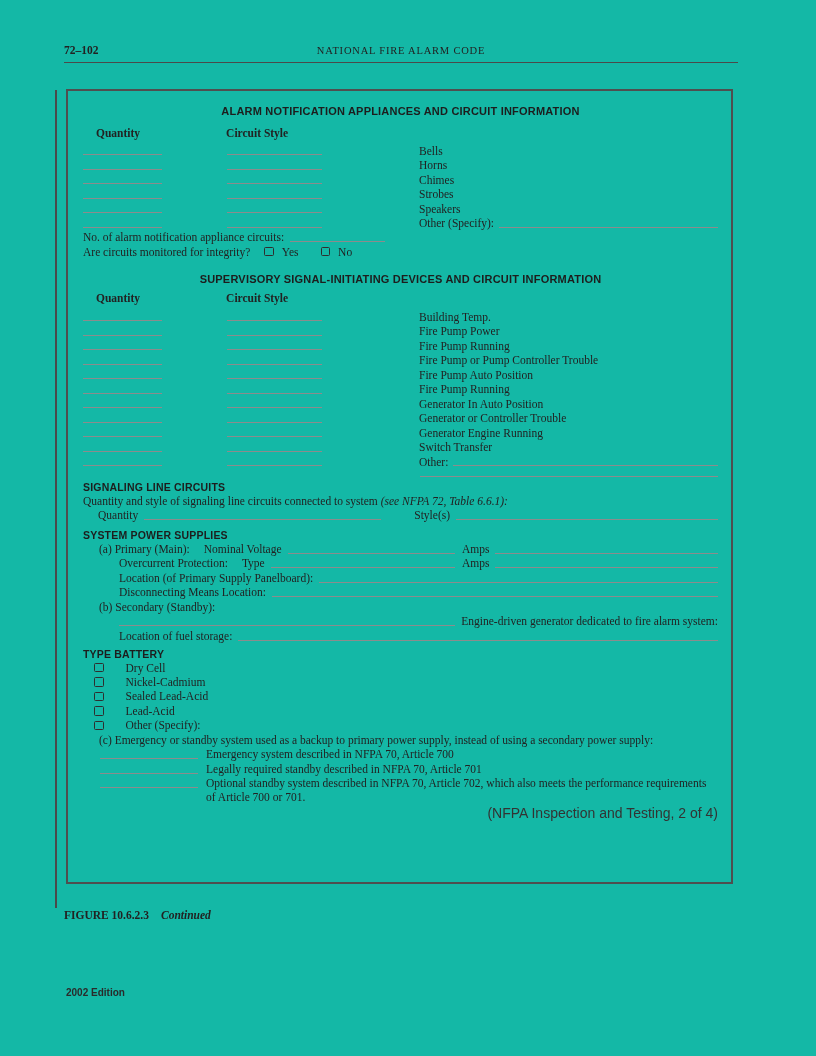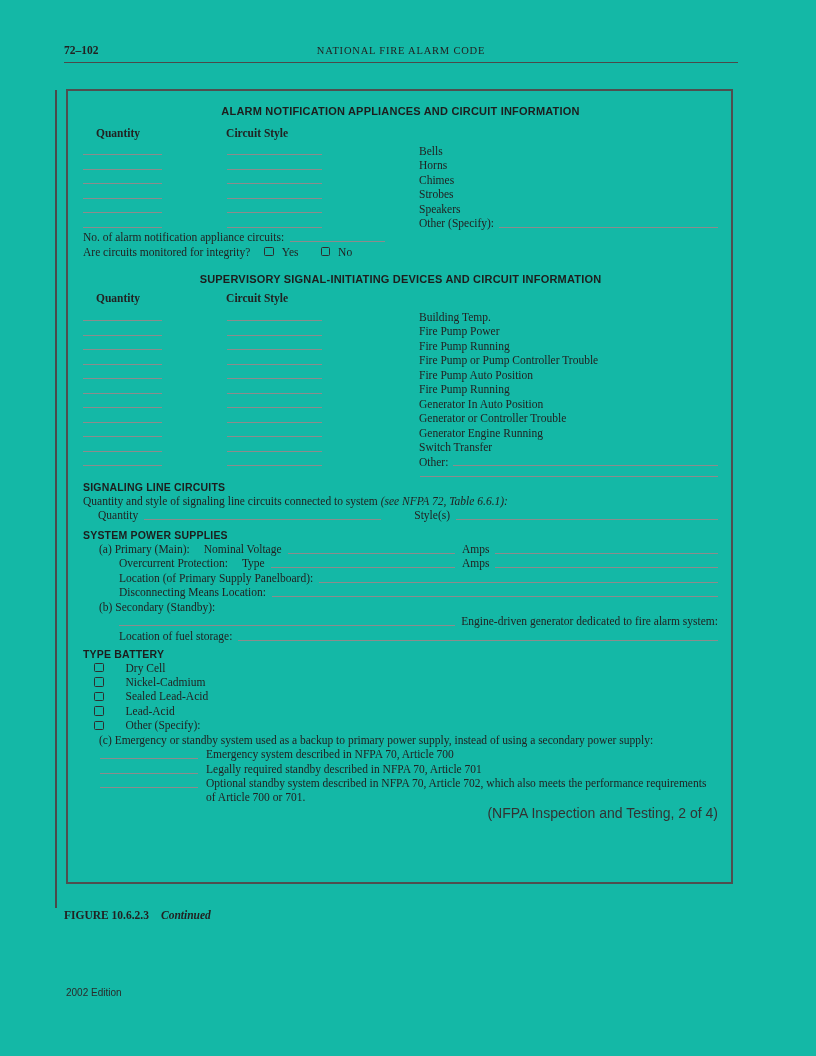--- a/index.html
+++ b/index.html
@@ -46,21 +46,21 @@
   .backup-row{display:flex;align-items:flex-start;}
   .backup-blank{flex:none;width:98px;margin-left:17px;margin-right:8px;height:11px;
                 border-bottom:1.1px solid #8c8c8c;}
   .backup-text{width:505px;line-height:14.2px;}
   .credit{font-family:"Liberation Sans",sans-serif;font-size:14px;color:#333;
           text-align:right;margin-top:1px;}
   
   .figure-caption{position:absolute;left:64px;top:903px;font-size:11.5px;font-weight:bold;margin-top:6px;}
   .figure-continued{font-style:italic;margin-left:12px;}
   .edition{position:absolute;left:66px;top:987px;font-family:"Liberation Sans",sans-serif;
-           font-size:10px;color:#2a2a2a;}
+           font-size:10px;color:#2a2a2a;font-weight:bold;}
   
   .ml16{margin-left:16px;} .ml36{margin-left:36px;} .ml15{margin-left:15px;}
   .ml14{margin-left:14px;} .ml6{margin-left:6px;} .ml7{margin-left:7px;}
   .ml8{margin-left:8px;} .ml10{margin-left:10px;} .ml22{margin-left:22px;} .ml33{margin-left:33px;}
   .w95{width:95px;} .w237{width:237px;} .w200{width:200px;} .w108{width:108px;}
   .grow{flex:1;}
   .powleft{display:flex;width:372px;flex:none;}
 </style>
 </head>
 <body>

